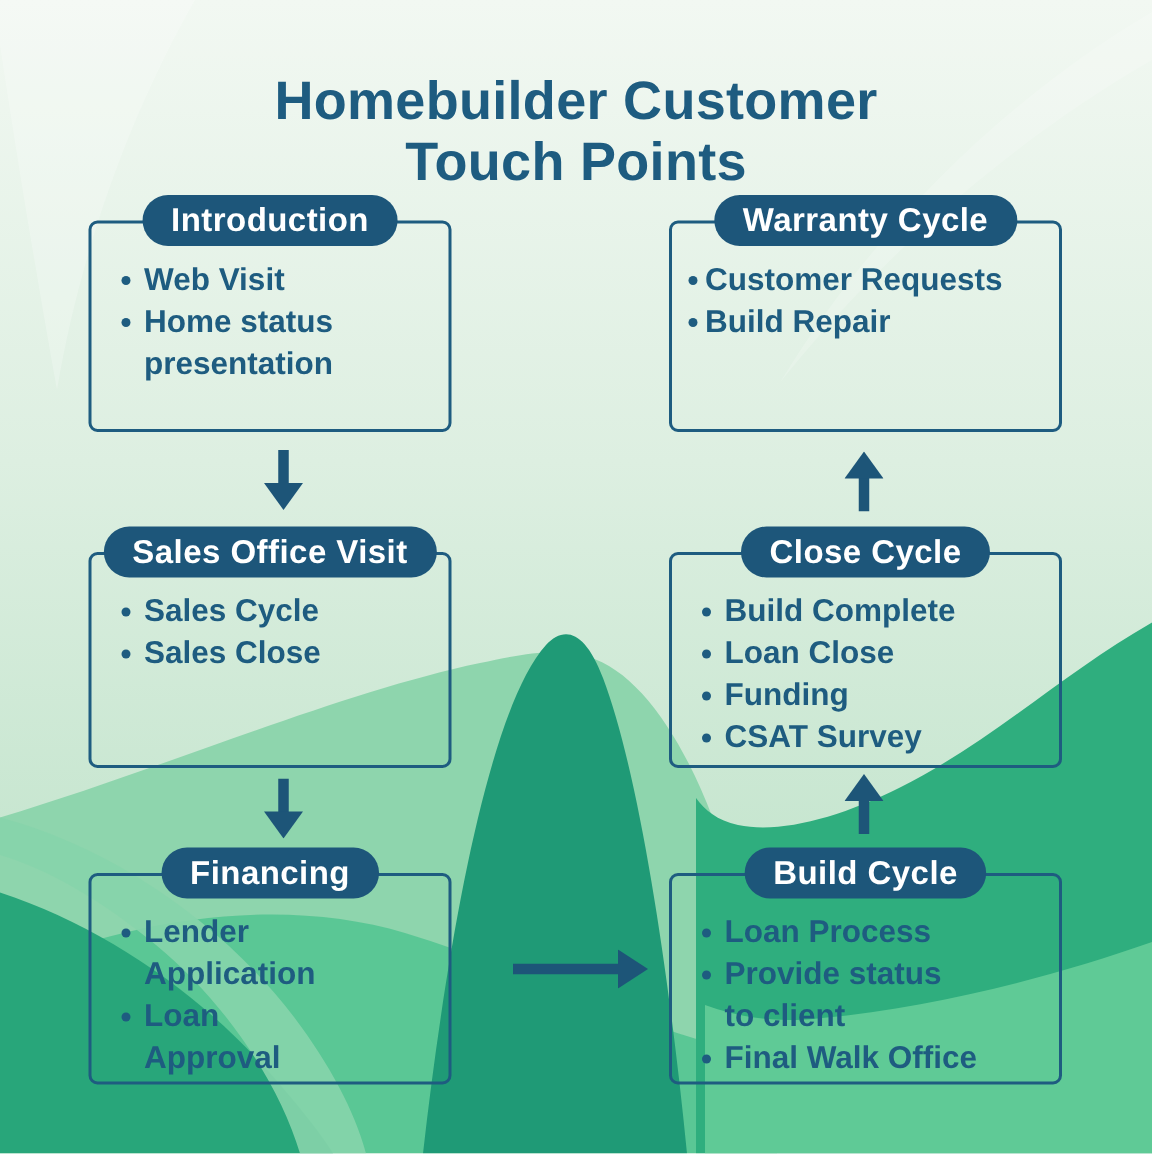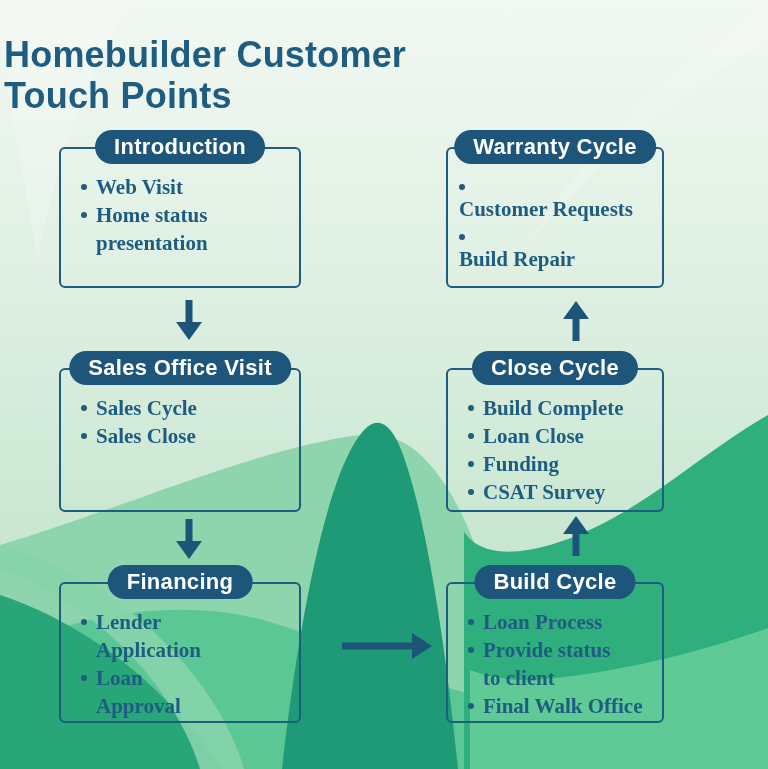--- a/index.html
+++ b/index.html
@@ -4,49 +4,49 @@
 <style>
   html,body{margin:0;padding:0;background:#ffffff;}
   .stage{
     position:relative;width:768px;height:769px;overflow:hidden;
     font-family:"Liberation Sans",sans-serif;
     background:#e9f5ec;
   }
   .bg{position:absolute;inset:0;width:100%;height:100%;display:block;}
 
   .title{
-    position:absolute;top:30px;left:0;right:0;margin:4px;
-    font-size:36px;line-height:41px;font-weight:bold;
+    position:absolute;top:30px;left:0;right:0;margin:16px;
+    text-align:center;font-size:36px;line-height:41px;font-weight:bold;
     color:var(--ink,#1e5c80);letter-spacing:.2px;
   }
 
   .node{
     position:absolute;border:2px solid var(--ink,#1e5c80);
     border-radius:6px;box-sizing:border-box;background:transparent;
   }
   .c1{left:59px;width:242px;}
-  .c2{left:446px;width:218px;}
+  .c2{left:446px;width:262px;}
   .r1{top:147px;height:141px;}
   .r2{top:368px;height:144px;}
   .r3{top:582px;height:141px;}
 
   .pill{
     position:absolute;top:-19px;left:50%;transform:translateX(-50%);
     background:var(--pill,#1d567a);color:#ffffff;
     font-size:22px;line-height:26px;font-weight:bold;letter-spacing:.3px;
     padding:4px 19px;border-radius:19px;white-space:nowrap;
   }
 
-  ul.items{margin:0;padding:24px 12px 0 20px;list-style:none;font-family:Liberation Serif, serif;}
+  ul.items{margin:0;padding:24px 12px 0 20px;list-style:none;}
   .tight ul.items{padding-left:11px;}
   li.item{
     display:flex;gap:9px;align-items:flex-start;
     color:var(--ink,#1e5c80);font-weight:bold;font-size:21px;line-height:28px;
   }
-  .tight li.item{gap:5px;flex-direction:column;}
+  .tight li.item{gap:5px;}
   .dot{flex:none;width:6px;height:6px;border-radius:50%;
     background:var(--ink,#1e5c80);margin-top:11px;}
   .item-text{white-space:pre-line;}
 
   .arrow{position:absolute;}
   .arrow svg{display:block;}
   .arrow svg *{fill:var(--arrow,#1d5578);}
 </style>
 </head>
 <body>

